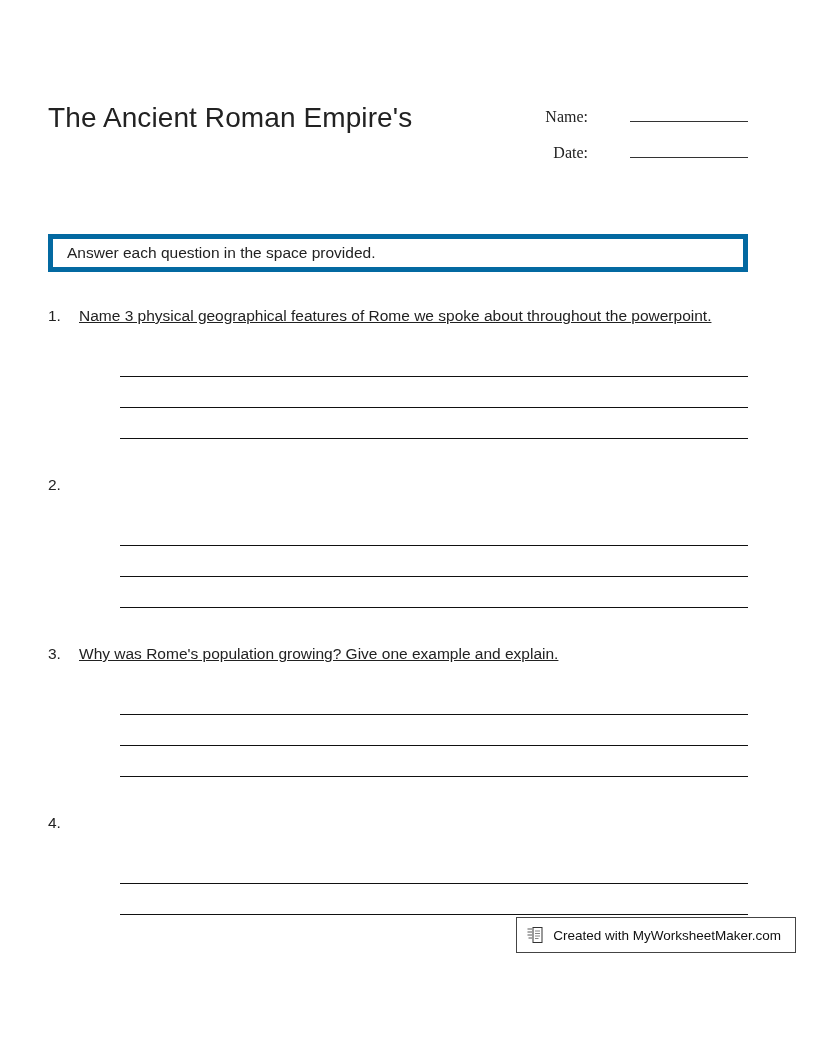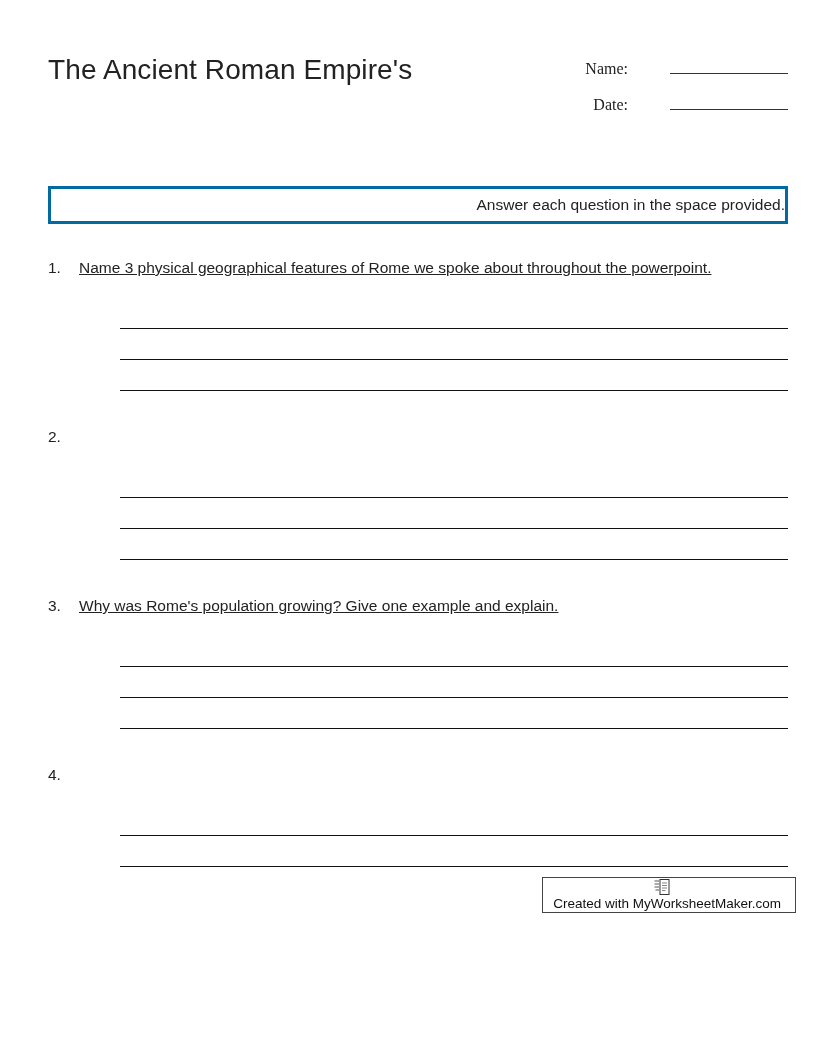--- a/index.html
+++ b/index.html
@@ -14,21 +14,22 @@
     color: #1a1a1a;
     position: relative;
     overflow: hidden;
   }
 
   .page {
     position: relative;
     width: 816px;
     height: 917px;
     box-sizing: border-box;
-    padding: 44px 28px 0 48px;
+    padding: 44px 68px 0 48px;
+    margin-top: 48px;
   }
 
   
   .header {
     display: flex;
     align-items: flex-start;
     justify-content: space-between;
     margin-top: 6px;
   }
   .title {
@@ -63,27 +64,26 @@
   .nd-line {
     display: inline-block;
     width: 118px;
     border-bottom: 1px solid #333;
     height: 15px;
   }
 
   
   .instruction-box {
     margin-top: 56px;
-    border: 3px solid #0369a1;
+    border: 5px solid #0369a1;
     height: 38px;
     display: flex;
     align-items: center;
     padding-left: 14px;
     box-sizing: border-box;
-    justify-content: flex-end;
   }
   .instruction-text {
     font-size: 15.5px;
     color: #222;
   }
 
   
   .questions {
     margin-top: 32px;
   }
@@ -116,29 +116,28 @@
     border-bottom: 1.6px solid #111;
     height: 30px;
   }
   .q-gap-1 { height: 28px; }
   .q-gap-2 { height: 28px; }
 
   
   .footer-badge {
     position: absolute;
     right: 20px;
-    bottom: 4px;
+    bottom: 12px;
     border: 1px solid #444;
     background: #fff;
     height: 36px;
     display: flex;
     align-items: center;
     padding: 0 14px 0 10px;
     box-sizing: border-box;
-    flex-direction: column;
   }
   .badge-icon {
     width: 18px;
     height: 18px;
     margin-right: 8px;
     display: inline-block;
     position: relative;
   }
   .badge-text {
     font-size: 13.5px;

